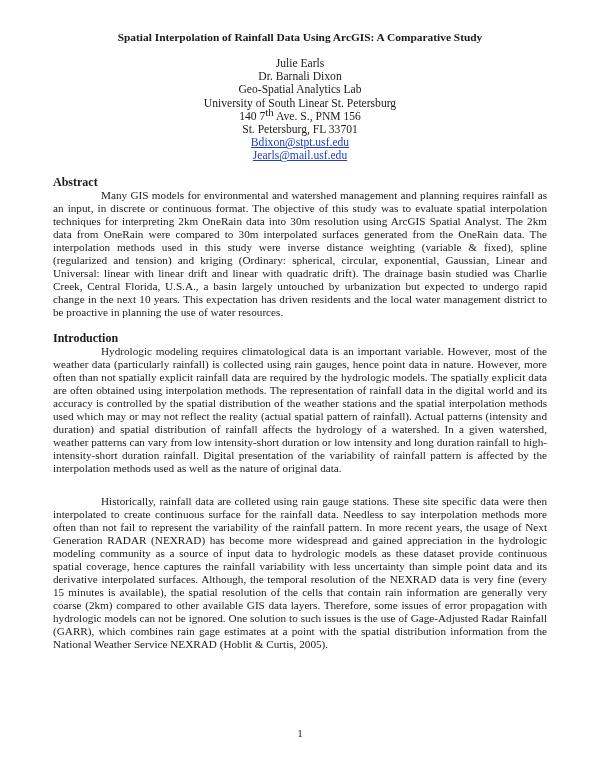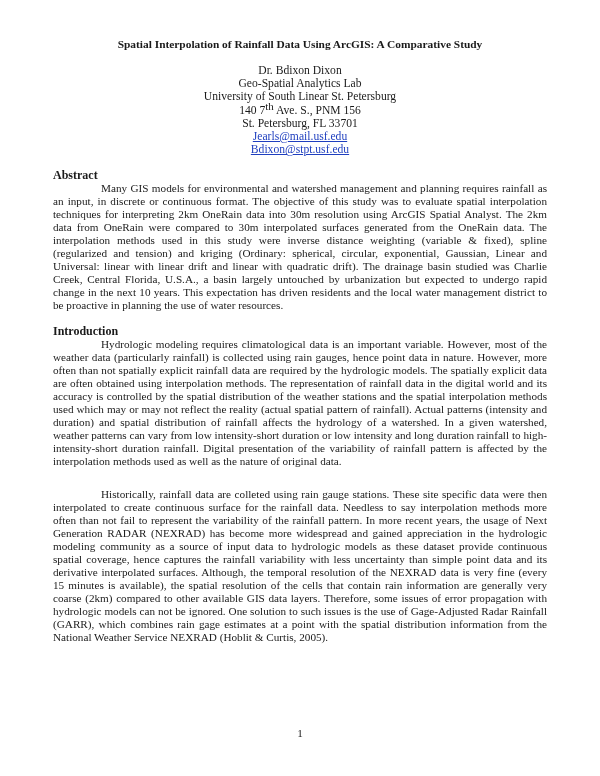--- a/index.html
+++ b/index.html
@@ -1,44 +1,45 @@
 <!DOCTYPE html>
 <html><head>
   <meta charset="utf-8">
   <style>
     html, body { margin: 0; padding: 0; background: #ffffff; }
     body { width: 600px; height: 776px; position: relative; overflow: hidden;
       font-family: "Liberation Serif", serif; color: #1a1a1a; }
-    .page { position: absolute; left: 53px; top: 38px; width: 494px; font-size: 11.2px; line-height: 13px; }
+    .page { position: absolute; left: 53px; top: 31px; width: 494px; font-size: 11.2px; line-height: 13px; }
     .title { text-align: center; font-weight: bold; font-size: 11.4px; margin: 0 0 13px 0; }
     .authors { text-align: center; font-size: 11.6px; line-height: 13.2px; }
     .authors div { margin: 0; }
     .authors a { color: #1f3fbf; text-decoration: underline; }
     sup { font-size: 11px; line-height: 0; vertical-align: 4px; text-align: center; }
     h2 { font-size: 12px; font-weight: bold; margin: 0; line-height: 13px; }
     p { margin: 0; text-align: justify; text-indent: 48px; }
     .sec-abstract { margin-top: 13px; }
     .sec-intro { margin-top: 13px; }
     .para2 { margin-top: 20px; }
     .page-num { position: absolute; top: 727px; left: 0; width: 600px; text-align: center; font-size: 11.2px; font-family: "Liberation Serif", serif; }
   </style>
 </head>
 <body>
 
 <div class="page">
   <div class="title">Spatial Interpolation of Rainfall Data Using ArcGIS:  A Comparative Study</div>
 
   <div class="authors">
-    <div>Dr. Bdixon Dixon</div>
+    <div>Julie Earls</div>
+    <div>Dr. Barnali Dixon</div>
     <div>Geo-Spatial Analytics Lab</div>
     <div>University of South Linear St. Petersburg</div>
     <div><span>140 7</span><sup>th</sup><span> Ave. S., PNM 156</span></div>
     <div>St. Petersburg, FL 33701</div>
+    <div><a>Bdixon@stpt.usf.edu</a></div>
     <div><a>Jearls@mail.usf.edu</a></div>
-    <div><a>Bdixon@stpt.usf.edu</a></div>
   </div>
 
   <div class="sec-abstract">
     <h2>Abstract</h2>
     <p>Many GIS models for environmental and watershed management and planning requires rainfall as an input, in discrete or continuous format.  The objective of this study was to evaluate spatial interpolation techniques for interpreting 2km OneRain data into 30m resolution using ArcGIS Spatial Analyst.  The 2km data from OneRain were compared to 30m interpolated surfaces generated from the OneRain data. The interpolation methods used in this study were inverse distance weighting (variable &amp; fixed), spline (regularized and tension) and kriging (Ordinary: spherical, circular, exponential, Gaussian, Linear and Universal:  linear with linear drift and linear with quadratic drift).  The drainage basin studied was Charlie Creek, Central Florida, U.S.A., a basin largely untouched by urbanization but expected to undergo rapid change in the next 10 years.  This expectation has driven residents and the local water management district to be proactive in planning the use of water resources.</p>
   </div>
 
   <div class="sec-intro">
     <h2>Introduction</h2>
     <p>Hydrologic modeling requires climatological data is an important variable.  However, most of the weather data (particularly rainfall) is collected using rain gauges, hence point data in nature. However, more often than not spatially explicit rainfall data are required by the hydrologic models. The spatially explicit data are often obtained using interpolation methods. The representation of rainfall data in the digital world and its accuracy is controlled by the spatial distribution of the weather stations and the spatial interpolation methods used which may or may not reflect the reality (actual spatial pattern of rainfall).   Actual patterns (intensity and duration) and spatial distribution of rainfall affects the hydrology of a watershed. In a given watershed, weather patterns can vary from low intensity-short duration or low intensity and long duration rainfall to high-intensity-short duration rainfall. Digital presentation of the variability of rainfall pattern is affected by the interpolation methods used as well as the nature of original data.</p>

